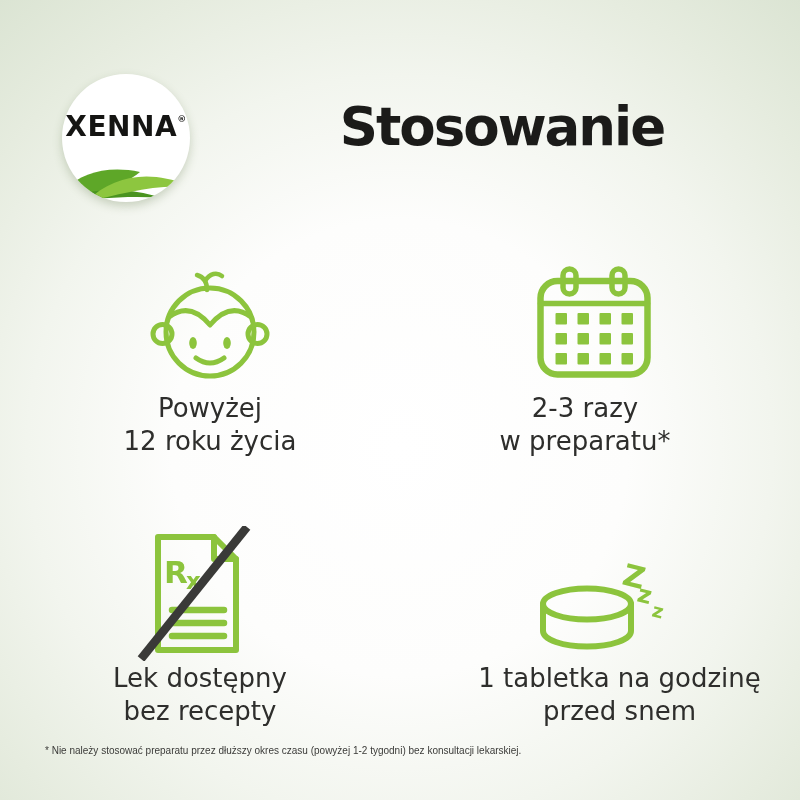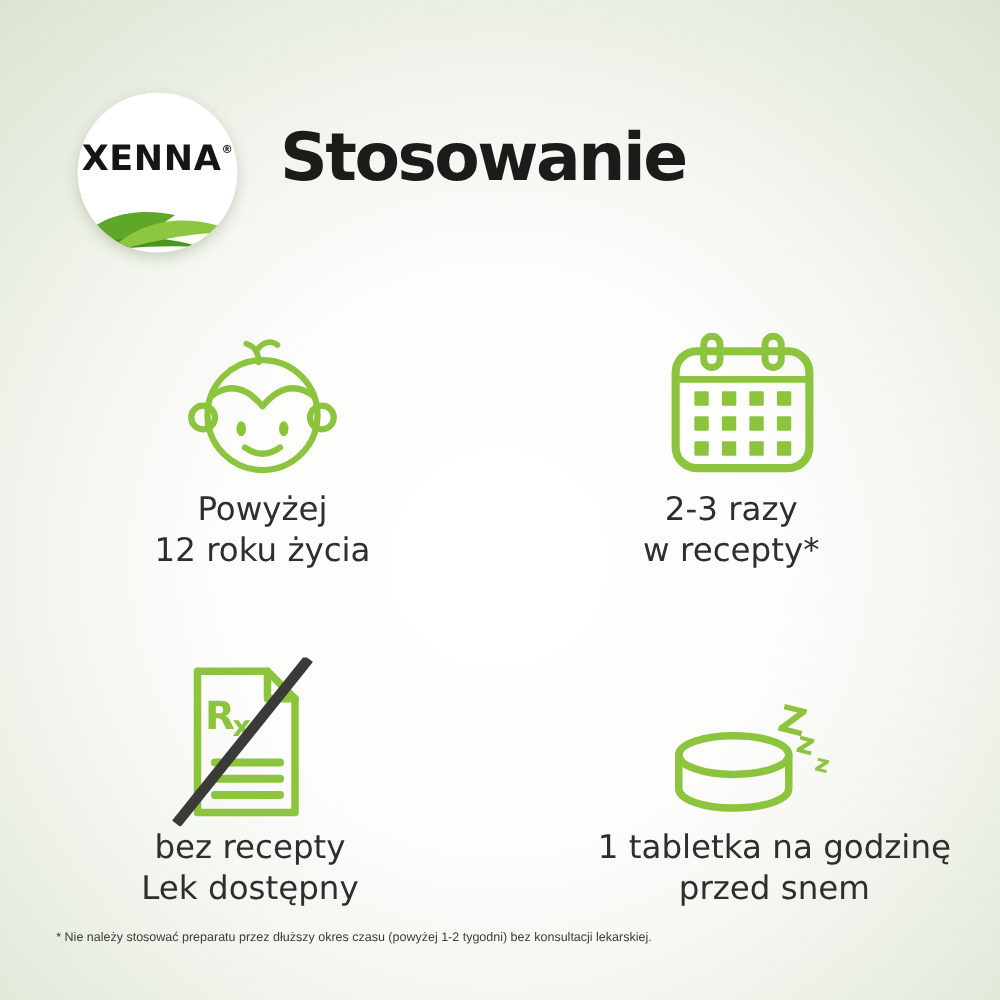--- a/index.html
+++ b/index.html
@@ -16,22 +16,22 @@
     box-shadow: 0 4px 10px rgba(108,130,88,.32);
   }
   .logo-text {
     position:absolute; top:36px; width:100%; text-align:center;
     font-size:28px; font-weight:bold; letter-spacing:.5px; color:#151513;
   }
   .logo-reg { font-size:9px; vertical-align:14px; font-weight:bold; }
   .logo-leaves { position:absolute; bottom:0; left:0; display:block; }
   
   .title {
-    position:absolute; left:224px; top:96px; width:500px; margin:0;
-    text-align:left; font-size:53px; font-weight:bold;
+    position:absolute; left:252px; top:96px; width:500px; margin:0;
+    text-align:center; font-size:53px; font-weight:bold;
     letter-spacing:-2px; color:#1b1b19;
   }
   
   .item-icon { position:absolute; }
   .icon-age       { left:150px; top:268px; }
   .icon-frequency { left:535px; top:266px; }
   .icon-rx        { left:133px; top:526px; }
   .icon-tablet    { left:535px; top:548px; }
   .item-label { position:absolute; text-align:center; font-size:26px; line-height:33px; color:#2e2e2c; }
   .item-label span { display:block; white-space:nowrap;text-align:center; }
@@ -97,34 +97,34 @@
         <rect x="64.5" y="67" width="11.5" height="11.5" rx="1"></rect>
         <rect x="86.5" y="67" width="11.5" height="11.5" rx="1"></rect>
       <rect x="20.5" y="87" width="11.5" height="11.5" rx="1"></rect>
         <rect x="42.5" y="87" width="11.5" height="11.5" rx="1"></rect>
         <rect x="64.5" y="87" width="11.5" height="11.5" rx="1"></rect>
         <rect x="86.5" y="87" width="11.5" height="11.5" rx="1"></rect>
     </g>
   </svg>
   <div class="item-label label-frequency">
     <span>2-3 razy</span>
-    <span>w recepty*</span>
+    <span>w preparatu*</span>
   </div>
 
   <svg class="item-icon icon-rx" width="130" height="135" viewBox="0 0 130 135">
     <path class="st" stroke-width="6" d="M25,11 L81,11 L103,33 L103,124 L25,124 Z"></path>
     <path class="st" stroke-width="6" d="M81,11 L81,33 L103,33"></path>
     <text x="31" y="57" font-size="31" font-weight="bold" fill="#8cc43d">R</text>
     <text x="53" y="63" font-size="23" font-weight="bold" fill="#8cc43d">x</text>
     <path class="st" stroke-width="6.5" d="M39,84 H91 M39,97 H91 M39,110 H91"></path>
     <line x1="8" y1="133" x2="114" y2="1" stroke="#3a3a38" stroke-width="8.5"></line>
   </svg>
   <div class="item-label label-rx">
+    <span>Lek dostępny</span>
     <span>bez recepty</span>
-    <span>Lek dostępny</span>
   </div>
 
   <svg class="item-icon icon-tablet" width="170" height="115" viewBox="0 0 170 115">
     <ellipse class="st" stroke-width="6" cx="52" cy="56" rx="44" ry="15.5"></ellipse>
     <path class="st" stroke-width="6" d="M8,56 L8,83 A44,15.5 0 0 0 96,83 L96,56"></path>
     <text class="zz" font-size="30" transform="translate(86,36) rotate(14)">Z</text>
     <text class="zz" font-size="24" transform="translate(101,53) rotate(14)">z</text>
     <text class="zz" font-size="19" transform="translate(116,68) rotate(14)">z</text>
   </svg>
   <div class="item-label label-tablet">

